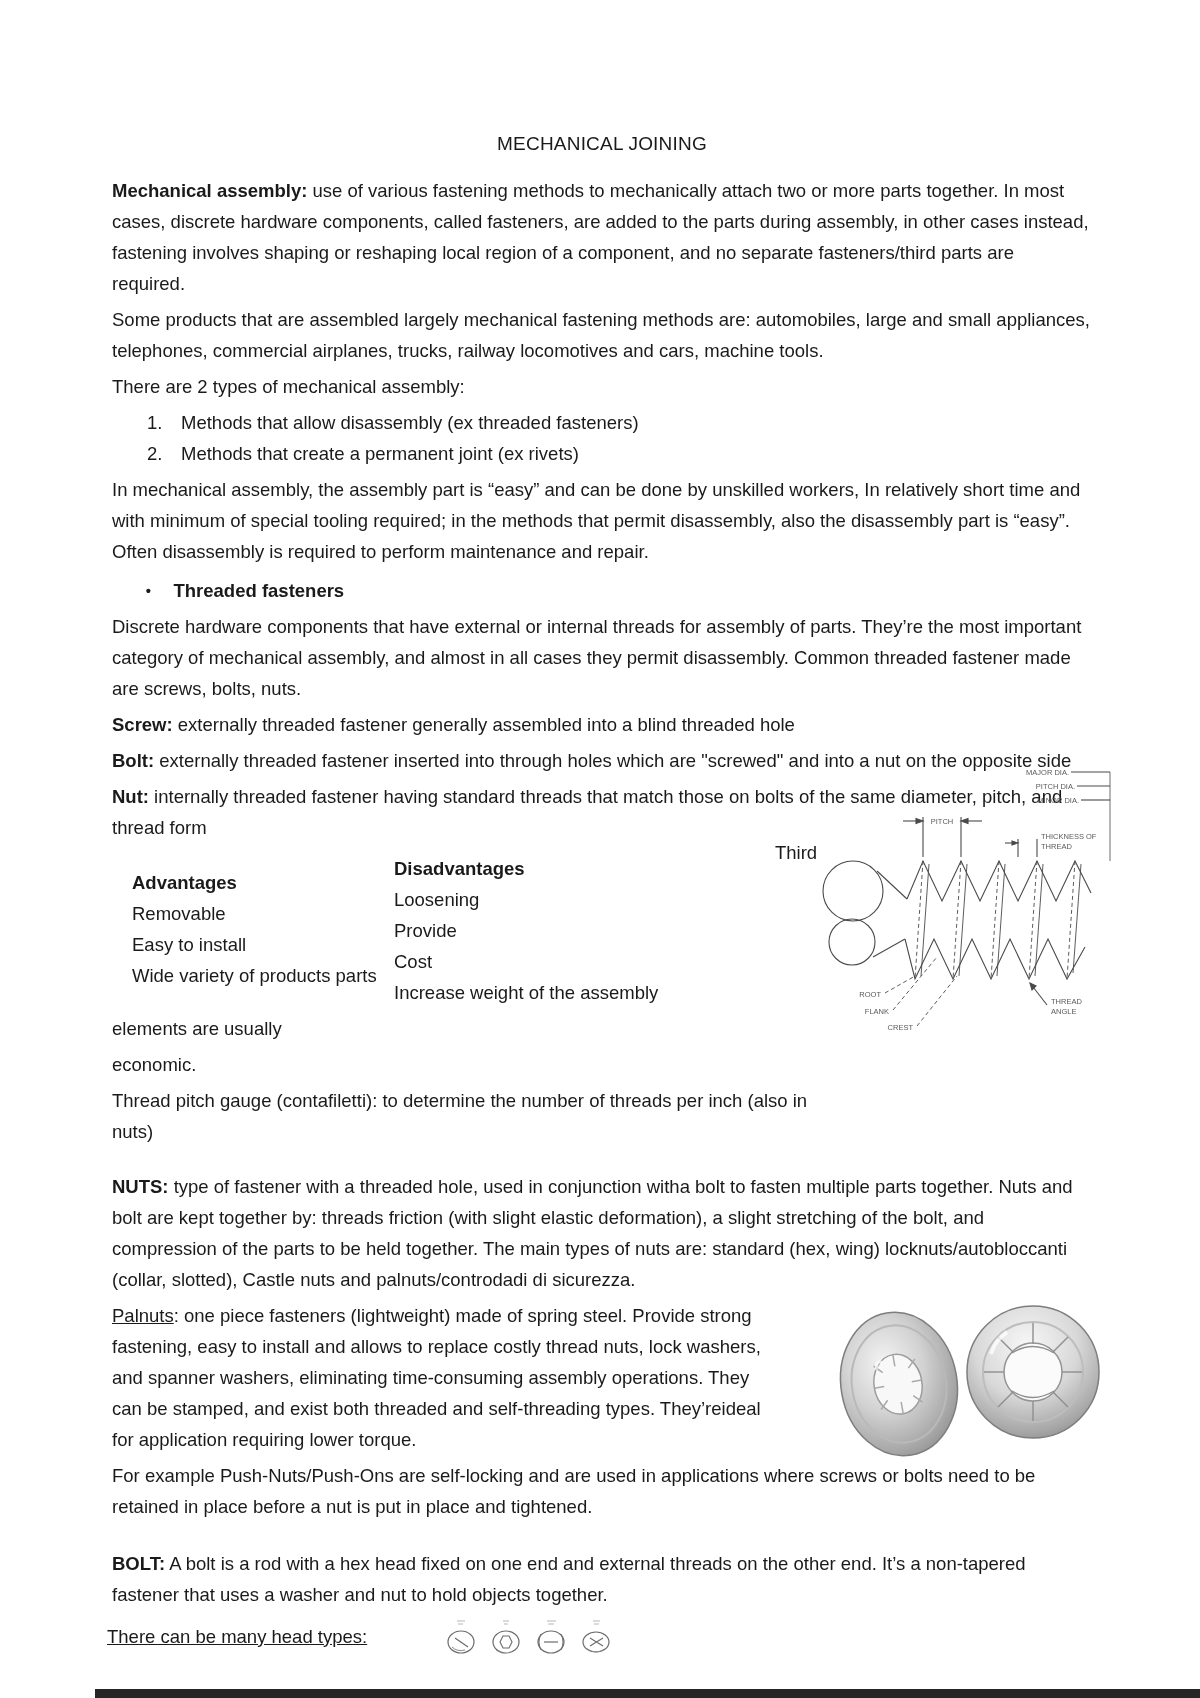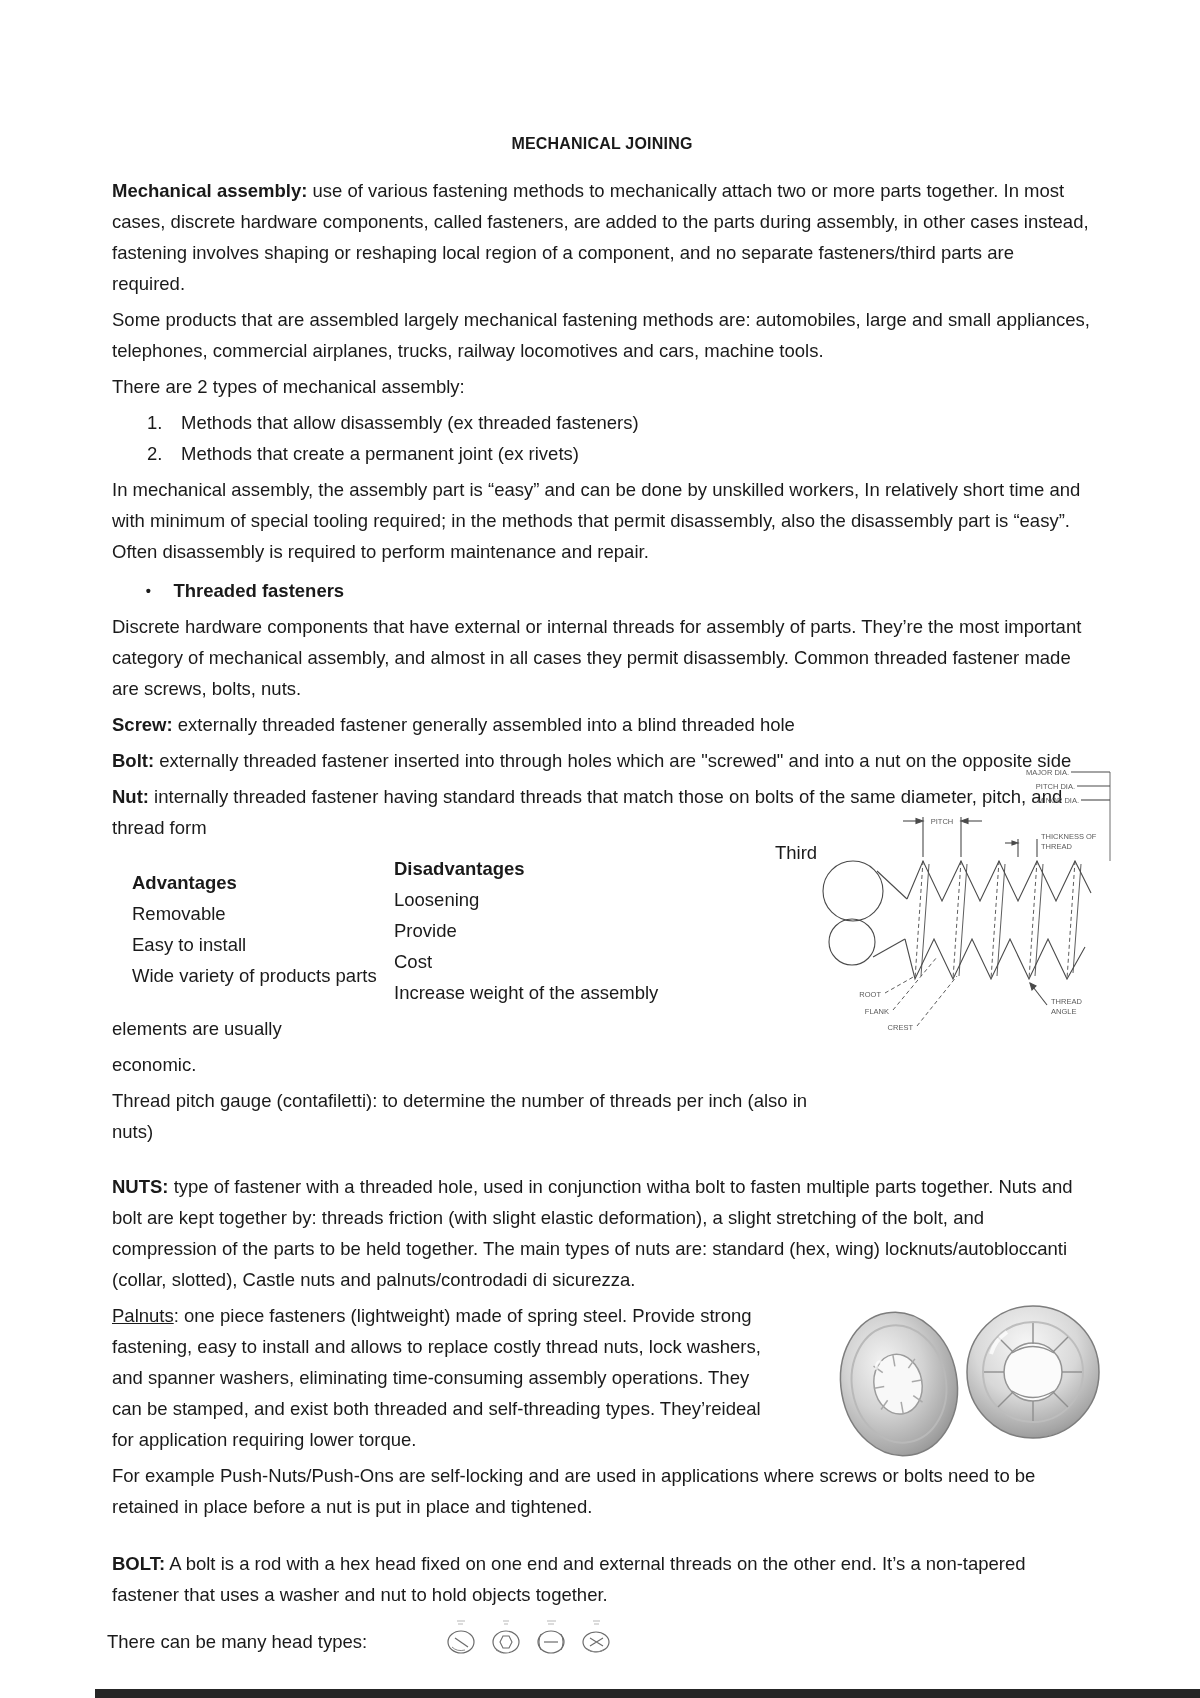--- a/index.html
+++ b/index.html
@@ -5,41 +5,41 @@
   html,body{margin:0;padding:0;background:#ffffff;}
   .page{
     position:relative;
     width:1200px;height:1698px;
     background:#ffffff;
     font-family:"Liberation Sans",sans-serif;
     font-size:18.5px;line-height:31px;color:#1a1a1a;
     overflow:hidden;
   }
   .content{position:absolute;left:107px;top:128px;width:990px;}
-  .title{text-align:center;font-weight:bold;font-size:16px;margin:0 0 16px 0;letter-spacing:.2px;}
+  .title{text-align:center;font-weight:normal;font-size:19px;margin:0 0 16px 0;letter-spacing:.2px;}
   p{margin:5px;}
   b{font-weight:bold;}
   .list{margin:0;padding:0 0 0 40px;}
   .li{display:flex;}
   .num{width:34px;flex:none;}
   .bullet-row{margin:8px 0 5px 0;padding-left:38px;font-weight:bold;}
   .bullet{display:inline-block;margin-right:22px;transform:scale(.8);}
   .table-block{position:relative;display:flex;margin-top:10px;}
   .col-adv{margin-left:25px;width:262px;padding-top:14px;}
   .col-dis{width:360px;}
   .col-head{font-weight:bold;}
   .third-label{position:absolute;left:668px;top:-16px;}
   .thread-diagram{position:absolute;left:712px;top:-92px;}
   .wrap-narrow{width:705px;}
   .nuts-para{margin-top:24px;}
   .palnuts-wrap{position:relative;}
   .palnuts-para{width:660px;}
   .photos{position:absolute;right:-6px;top:-4px;}
   .bolt-para{margin-top:26px;}
-  .head-types-row{display:flex;align-items:flex-end;}
+  .head-types-row{display:flex;align-items:center;text-decoration:underline;}
   .head-icons{display:flex;gap:9px;margin-left:76px;margin-top:2px;}
   .page-edge{position:absolute;left:95px;top:1689px;width:1105px;height:9px;background:#262626;}
   svg text{font-family:"Liberation Sans",sans-serif;}
   .dlab{font-size:7.5px;fill:#5a5a5a;}
 </style>
 </head>
 <body>
 
 <div class="page">
   <div class="content">

